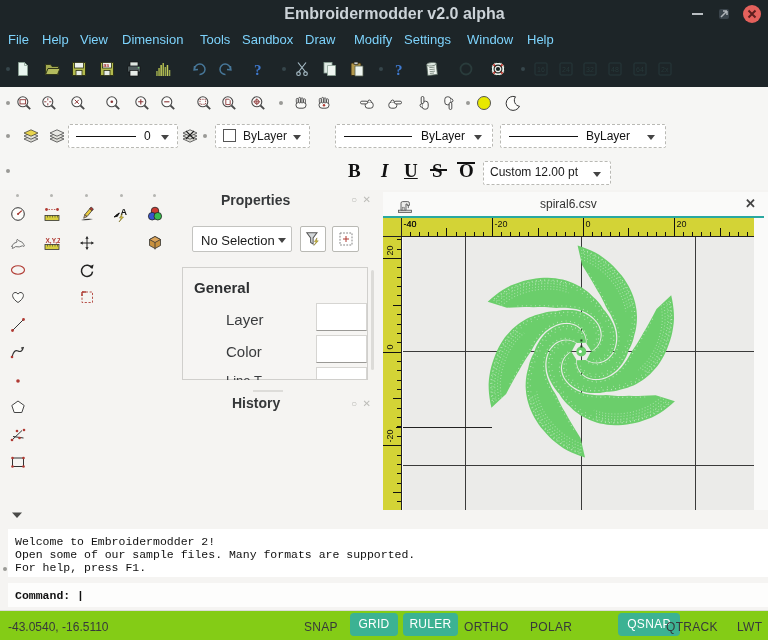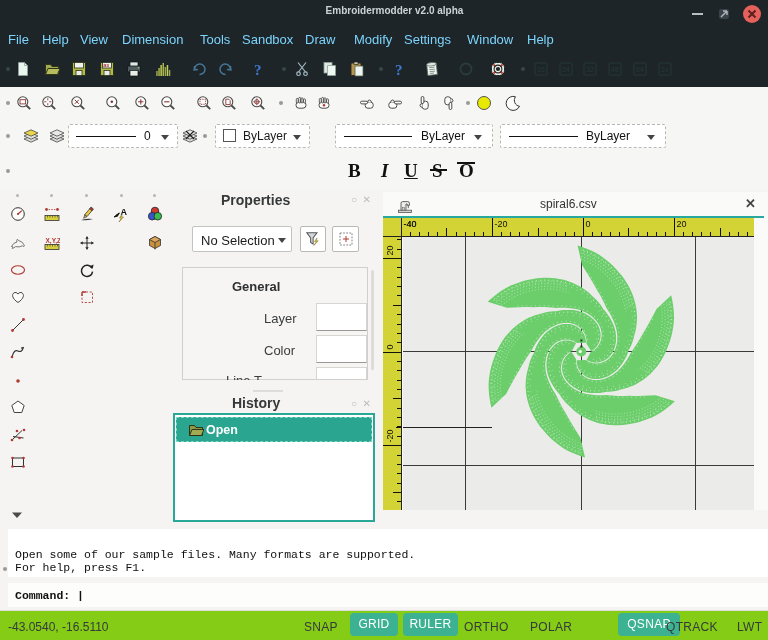--- a/index.html
+++ b/index.html
@@ -1,33 +1,33 @@
 <!DOCTYPE html>
 <html><head>
 <meta charset="utf-8">
 <style>
 * { margin:0; padding:0; box-sizing:border-box; }
 html,body { width:768px; height:640px; overflow:hidden; }
 body { font-family:"Liberation Sans", sans-serif; background:#f5f4f2; position:relative; }
 .abs { position:absolute; }
 #titlebar { left:0; top:0; width:768px; height:28px; background:#1d2528; }
-#titlebar .title { width:100%; text-align:center; top:5px; color:#ccd3d8; font-size:10px; font-weight:bold;padding-left:21px; }
+#titlebar .title { width:100%; text-align:center; top:5px; color:#ccd3d8; font-size:16px; font-weight:bold;padding-left:21px; }
 #menubar { left:0; top:28px; width:768px; height:24px; background:#1d2528; color:#7dd3fc; font-size:13px; }
 #menubar span { position:absolute; top:4px; }
 #toolbar1 { left:0; top:52px; width:768px; height:35px; background:#1d2528; }
 #toolbar2 { left:0; top:87px; width:768px; height:33px; background:#f6f6f4; }
 #toolbar3 { left:0; top:120px; width:768px; height:32px; background:#f6f6f4; }
 #toolbar4 { left:0; top:152px; width:768px; height:38px; background:#f6f6f4; }
 .combo { position:absolute; background:#fff; border:1px dashed #b9b9b4; border-radius:2px; font-size:12px; color:#1a1a1a; }
 .arrow { position:absolute; width:0; height:0; border-left:4px solid transparent; border-right:4px solid transparent; border-top:5px solid #444; }
 #dock { left:0; top:190px; width:383px; height:339px; background:#f5f4f2; }
 .docktitle { position:absolute; font-weight:bold; font-size:14px; color:#36383a; }
 .grpbox { position:absolute; border:1px solid #d0cfcc; background:#f6f5f3; }
 .inpt { position:absolute; background:#fff; border:1px solid #d6d5d2; border-bottom:1px solid #9a9996; }
-.lbl { position:absolute; font-size:13px; color:#3a3c3e;margin-left:38px; }
+.lbl { position:absolute; font-size:15px; color:#3a3c3e; }
 #histbox { position:absolute; left:173px; top:223px; width:202px; height:109px; background:#fff; border:2px solid #2aa897; }
 #histsel { position:absolute; left:1px; top:2px; right:1px; height:25px; background:#2aa58f; border:1px dashed #7fd4c4; color:#fff; font-weight:bold; font-size:12px; }
 #mdi { left:383px; top:192px; width:385px; height:318px; background:#fafaf9; }
 #hruler { position:absolute; left:19px; top:26px; width:352px; height:19px; background:#d3d336; border-bottom:1px solid #222; overflow:hidden; }
 #vruler { position:absolute; left:0px; top:26px; width:19px; height:292px; background:#d3d336; border-right:1px solid #222; overflow:hidden; }
 #canvas { position:absolute; left:20px; top:45px; width:351px; height:273px; background:#ebebe9; overflow:hidden; }
 .gridv { position:absolute; top:0; width:1px; height:273px; background:#3a3a3a; }
 .gridh { position:absolute; left:0; width:351px; height:1px; background:#3a3a3a; }
 #console { left:8px; top:529px; width:760px; height:48px; background:#fff; font-family:"Liberation Mono", monospace; font-size:11.5px; color:#101010; }
 #cmdrow { left:8px; top:583px; width:760px; height:24px; background:#fdfdfc; font-family:"Liberation Mono", monospace; font-size:11.5px; font-weight:bold; color:#101010; }
@@ -321,20 +321,24 @@
     <div class="abs" style="left:6px;top:17px;width:4px;height:4px;border-radius:2px;background:#9a9a96"></div>
   <div class="abs" style="left:0;top:8px;width:768px;height:26px;font-family:'Liberation Serif',serif;font-size:19px;font-weight:bold;color:#111">
     <span style="position:absolute;left:348px">B</span>
     <i style="position:absolute;left:381px">I</i>
     <span style="position:absolute;left:404px;text-decoration:underline">U</span>
     <span style="position:absolute;left:432px">S</span>
       <span style="position:absolute;left:430px;top:9px;width:17px;height:1.5px;background:#111"></span>
     <span style="position:absolute;left:459px">O</span>
       <span style="position:absolute;left:457px;top:1.5px;width:18px;height:2px;background:#111"></span>
   </div>
+  <div class="combo" style="left:483px;top:9px;width:128px;height:24px;">
+      <span style="position:absolute;left:6px;top:3px;font-size:12px">Custom 12.00 pt</span>
+      <div class="arrow" style="right:9px;top:10px"></div>
+    </div>
 </div>
 <div class="abs" id="dock">
   <div class="docktitle" style="left:221px;top:2px;">Properties</div>
   <div class="abs" style="left:351px;top:4px;color:#bcbcb8;font-size:10px">○&nbsp;&nbsp;✕</div>
   <div class="combo" style="left:192px;top:36px;width:100px;height:26px;border-style:solid;border-color:#c3c3c0;">
       <span style="position:absolute;left:8px;top:6px;font-size:13px">No Selection</span>
       <div class="arrow" style="right:5px;top:11px"></div>
     </div>
   <div class="combo" style="left:300px;top:36px;width:26px;height:26px;border-style:solid"></div>
   <div class="combo" style="left:332px;top:36px;width:27px;height:26px;border-style:solid"></div>
@@ -351,29 +355,20 @@
   <div class="lbl" style="left:226px;top:121px;">Layer</div>
   <div class="inpt" style="left:316px;top:113px;width:51px;height:28px;"></div>
   <div class="lbl" style="left:226px;top:153px;">Color</div>
   <div class="inpt" style="left:316px;top:145px;width:51px;height:28px;"></div>
   <div class="inpt" style="left:316px;top:177px;width:51px;height:12px;border-bottom:none"></div>
   <div class="abs" style="left:226px;top:183px;width:70px;height:7px;overflow:hidden;font-size:13px;color:#3a3c3e">Line T</div>
   <div class="abs" style="left:253px;top:200px;width:30px;height:2px;background:#dddcd9"></div>
   <div class="abs" style="left:371px;top:80px;width:3px;height:100px;background:#dcdbd8;border-radius:2px"></div>
   <div class="docktitle" style="left:232px;top:205px;">History</div>
   <div class="abs" style="left:351px;top:208px;color:#bcbcb8;font-size:10px">○&nbsp;&nbsp;✕</div>
-  <div id="histbox">
-    <div id="histsel">
-        <span style="position:absolute;left:29px;top:5px;font-size:12.5px">Open</span>
-      <svg style="left:11px;top:4px" width="16" height="16" viewBox="0 0 16 16">
-          <path d="M1.5 3.5 h5 l1.5 2 h6.5 v8 h-13 z" fill="#8f9a46" stroke="#2f3316" stroke-width="1"></path>
-          <path d="M1.5 13.5 l2.5-6 h12 l-2.5 6 z" fill="#a3ab52" stroke="#2f3316" stroke-width="1"></path>
-        </svg>
-    </div>
-  </div>
   <svg class="abs" style="left:9.5px;top:16px" width="16" height="16" viewBox="0 0 16 16">
       <circle cx="8" cy="8" r="6.3" fill="#fdfdfb" stroke="#333" stroke-width="1"></circle>
       <line x1="8" y1="8" x2="11.8" y2="4.6" stroke="#a33028" stroke-width="1.2"></line>
       <circle cx="8" cy="8" r="1" fill="#a33028"></circle>
     </svg>
     <svg class="abs" style="left:43.6px;top:16px" width="16" height="16" viewBox="0 0 16 16">
       <rect x="1" y="9.5" width="14" height="5" fill="#d8cf3f" stroke="#333" stroke-width=".8"></rect>
       <path d="M3.5 9.5 v2 M6 9.5 v2 M8.5 9.5 v2 M11 9.5 v2 M13.5 9.5 v2" stroke="#333" stroke-width=".6"></path>
       <circle cx="2.5" cy="3.5" r="1.4" fill="#b03a33"></circle>
       <circle cx="13.5" cy="3.5" r="1.4" fill="#b03a33"></circle>
@@ -618,20 +613,21 @@
         <circle cx="178.3" cy="114.5" r="5" fill="#6bce6b"></circle>
         <circle cx="177.3" cy="114.5" r="1.6" fill="#ffffff"></circle>
         <rect x="177.4" y="102.5" width="2" height="2" fill="#1d3a1d"></rect>
         <rect x="177.4" y="108.5" width="2" height="2" fill="#1d3a1d"></rect>
         <line x1="0" y1="190.5" x2="89" y2="190.5" stroke="#222"></line>
       </svg>
   </div>
 </div>
 <div class="abs" style="left:382px;top:530px;width:28px;height:5px;border-radius:2px;background:#dcdcd9"></div>
 <div class="abs" id="console">
+  <div style="position:absolute;left:7px;top:6px;">Welcome to Embroidermodder 2!</div>
   <div style="position:absolute;left:7px;top:19px;">Open some of our sample files. Many formats are supported.</div>
   <div style="position:absolute;left:7px;top:32px;">For help, press F1.</div>
 </div>
 <div class="abs" style="left:3px;top:567px;width:4px;height:4px;border-radius:2px;background:#9a9a96"></div>
 <div class="abs" id="cmdrow">
     <span style="position:absolute;left:7px;top:6px">Command: |</span>
   </div>
 <div class="abs" id="statusbar">
   <span class="stxt" style="left:8px;letter-spacing:0;font-size:12px">-43.0540, -16.5110</span>
   <span class="stxt" style="left:304px">SNAP</span>

